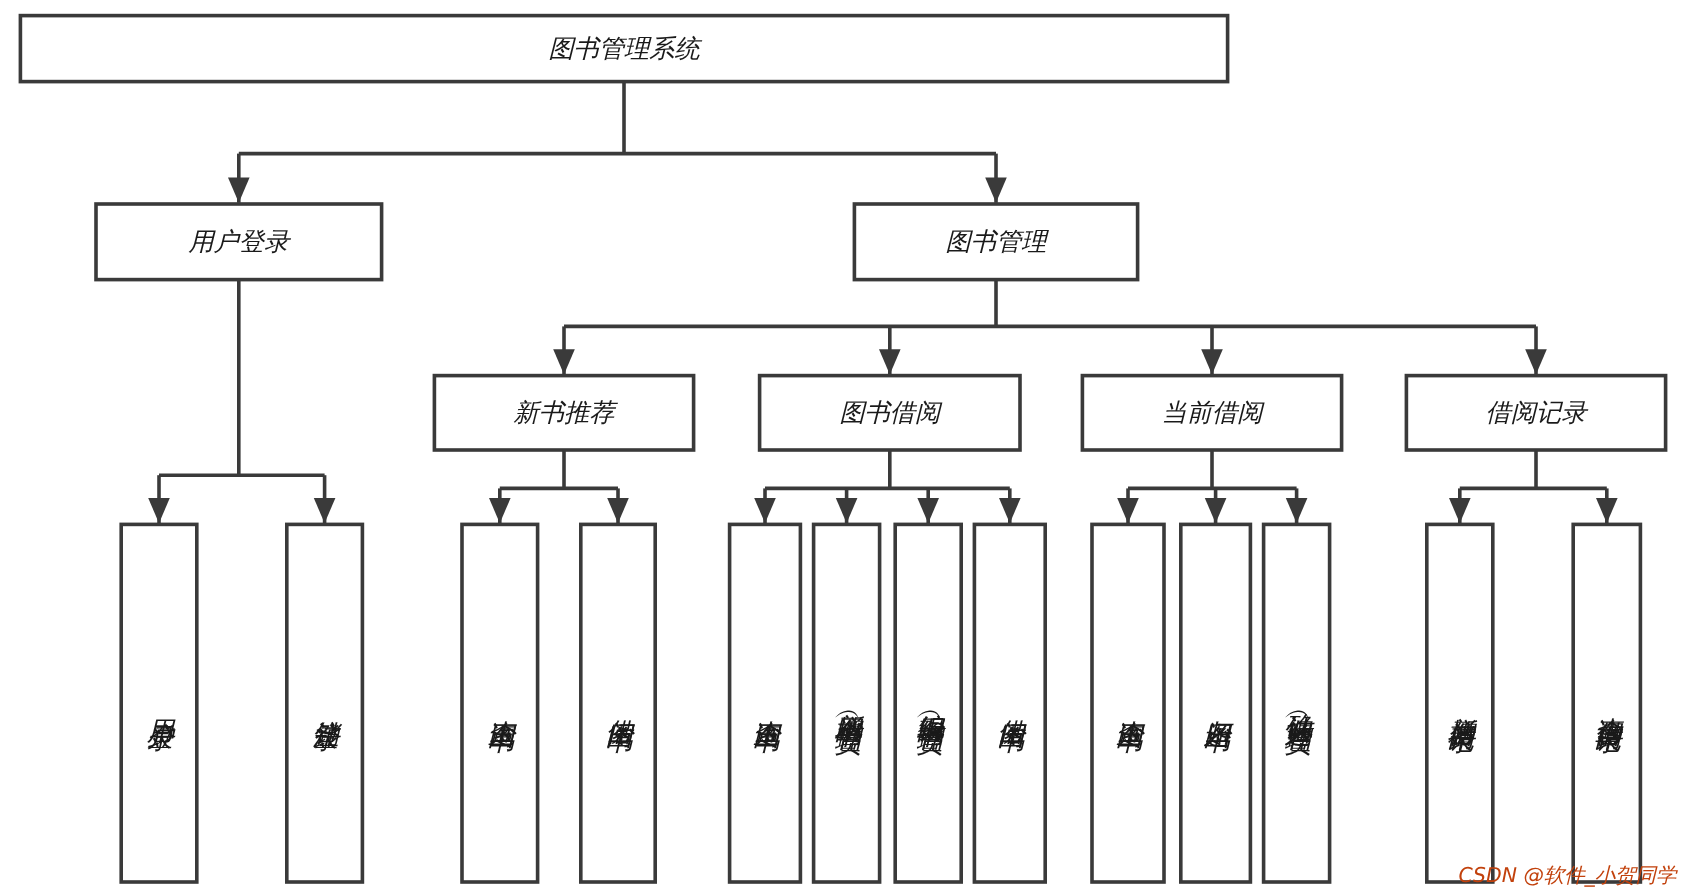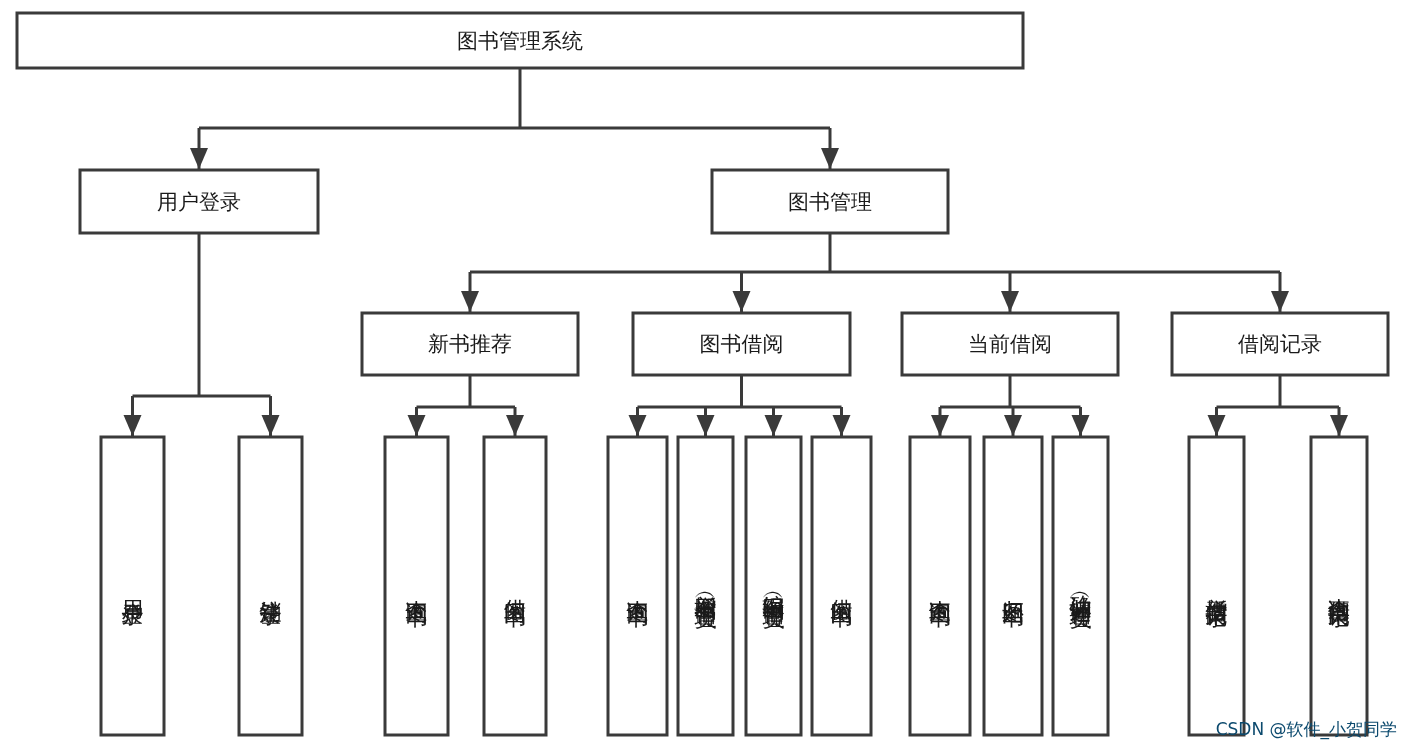--- a/index.html
+++ b/index.html
@@ -1,20 +1,20 @@
 <!DOCTYPE html>
 <html><head>
 <meta charset="utf-8">
 <style>
   html,body{margin:0;padding:0;background:#ffffff;}
   body{
     font-family:"DejaVu Sans","Liberation Sans",sans-serif;
     width:1405px;height:747px;overflow:hidden;position:relative;
   }
-  #stage{position:relative;width:1405px;height:747px;background:#fff;}
+  #stage{position:relative;width:1405px;height:747px;background:#fff;font-style:italic;}
   svg#diagram{position:absolute;left:0;top:0;width:1405px;height:747px;}
   .node-rect{fill:#ffffff;stroke:#3a3a3a;stroke-width:3;}
   .edge{stroke:#3a3a3a;stroke-width:3;fill:none;}
   .arrowhead{fill:#3a3a3a;stroke:none;}
   .node-label{
     font-family:"DejaVu Sans","Liberation Sans",sans-serif;
     fill:#1a1a1a;font-size:21px;text-anchor:middle;dominant-baseline:middle;
   }
   .leaf-label{
     position:absolute;
@@ -24,21 +24,21 @@
     font-size:22px;line-height:1.18;color:#1a1a1a;
     letter-spacing:2px;
     display:flex;align-items:center;justify-content:center;
     text-align:center;
     white-space:normal;
     pointer-events:none;
   }
   .watermark{
     position:absolute;right:8px;bottom:6px;
     font-family:"DejaVu Sans","Liberation Sans",sans-serif;
-    font-size:17px;color:#0c4a6e;white-space:nowrap;
+    font-size:17px;color:#c2410c;white-space:nowrap;
   }
 </style>
 </head>
 <body>
 
 <div id="stage">
   <svg id="diagram" viewBox="0 0 1405 747">
     <g id="edges-layer">
         <line x1="520" y1="68" x2="520" y2="128" class="edge"></line>
         <line x1="199" y1="128" x2="830" y2="128" class="edge"></line>

